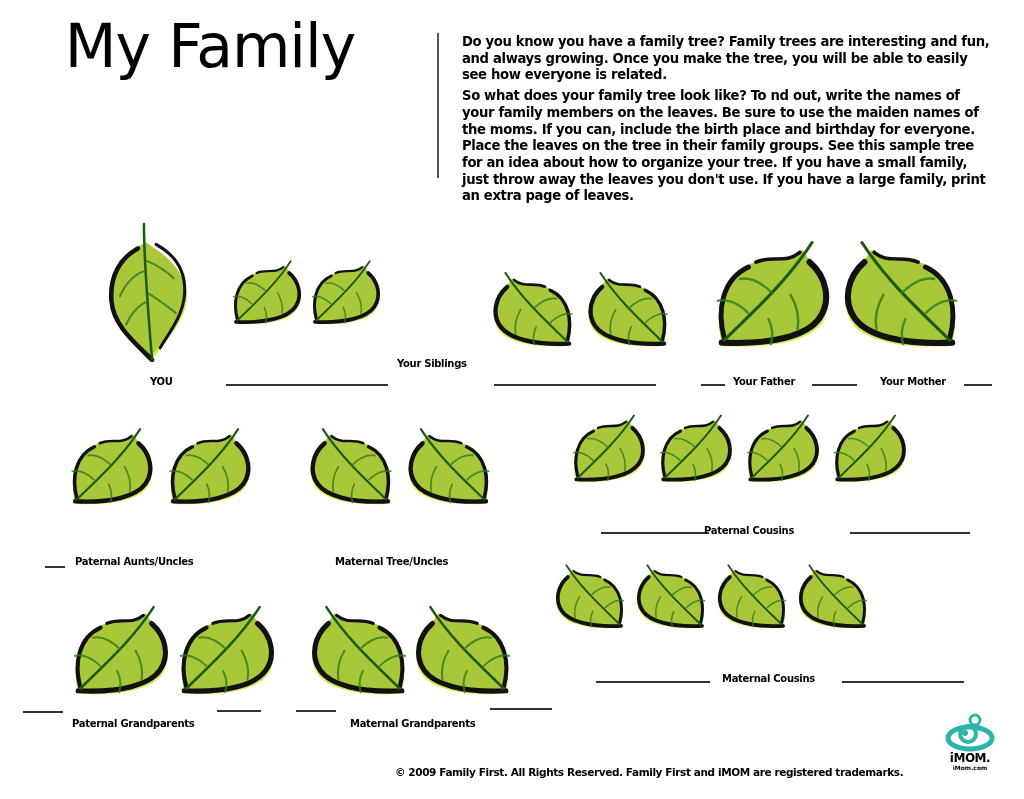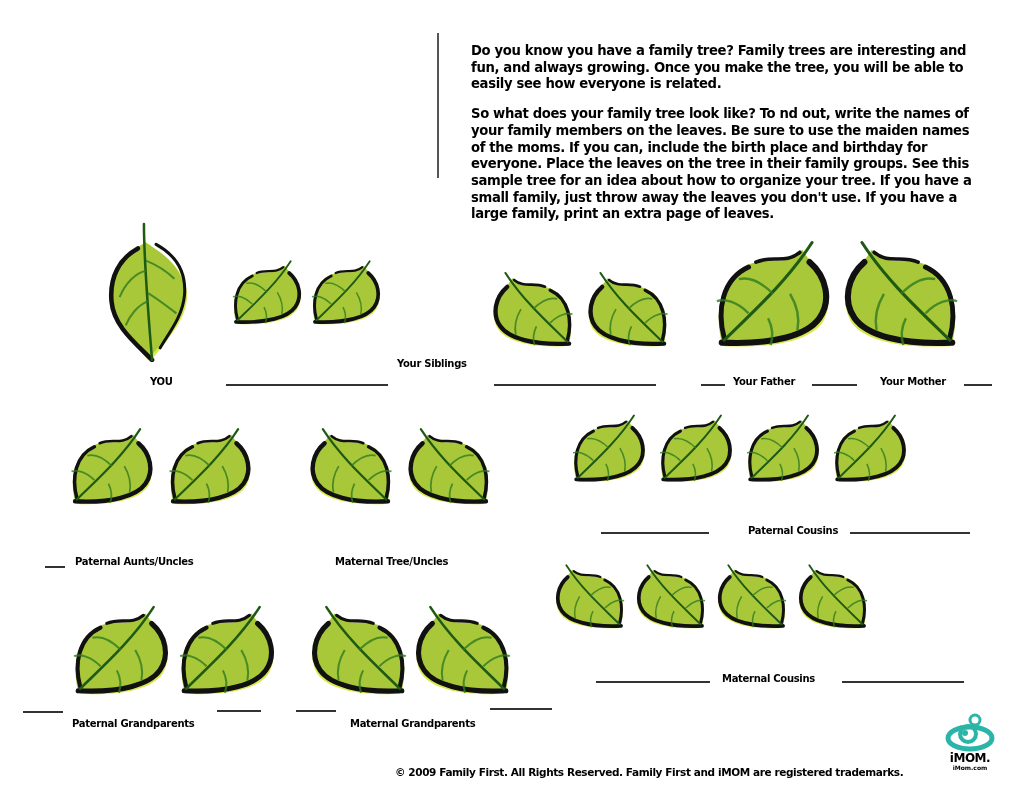--- a/index.html
+++ b/index.html
@@ -1,20 +1,20 @@
 <!DOCTYPE html>
 <html><head>
   <meta charset="utf-8">
   <style>
     html, body { margin: 0; padding: 0; background: #ffffff; }
     body { width: 1024px; height: 799px; position: relative; overflow: hidden; font-family: "DejaVu Sans", sans-serif; color: #000; }
     .title { position: absolute; left: 20px; top: 8px; width: 380px; text-align: center; font-family: "DejaVu Sans", sans-serif; font-size: 60px; line-height: 76px; font-weight: normal; letter-spacing: -1px; }
     .divider { position: absolute; left: 437px; top: 33px; width: 2px; height: 145px; background: #555; }
     .intro { position: absolute; left: 458px; top: 30px; width: 540px; font-family: "DejaVu Sans", sans-serif; font-size: 13.2px; line-height: 16.7px; font-weight: bold; letter-spacing: -0.35px; }
-    .intro p { margin: 13px; }
+    .intro p { margin: 4px; }
     .leaf { position: absolute; }
     .leaf svg { width: 100%; height: 100%; display: block; overflow: visible; }
     .label { position: absolute; font-family: "DejaVu Sans", sans-serif; font-weight: bold; font-size: 10px; letter-spacing: -0.3px; white-space: nowrap; }
     .line { position: absolute; height: 1.5px; background: #333; }
     .footer { position: absolute; left: 395px; top: 766px; font-family: "DejaVu Sans", sans-serif; font-weight: bold; font-size: 10.5px; letter-spacing: -0.4px; white-space: nowrap; }
     .logo { position: absolute; left: 935px; top: 712px; width: 70px; height: 70px; }
     .logo-mark { width: 52px; height: 40px; margin: 0 auto; display: block; }
     .logo-text { text-align: center; font-family: "DejaVu Sans", sans-serif; font-weight: bold; font-size: 12px; line-height: 12px; letter-spacing: -0.5px; }
     .logo-sub { text-align: center; font-family: "DejaVu Sans", sans-serif; font-weight: bold; font-size: 6px; line-height: 7px; }
   </style>
@@ -45,20 +45,21 @@
       <path d="M36 4 C 36 40, 40 90, 44 138" fill="none" stroke="#1f5a14" stroke-width="2.5" stroke-linecap="round"></path>
       <path d="M38 50 C 28 52, 18 62, 12 76" fill="none" stroke="#2f7a1e" stroke-width="2" opacity="0.8"></path>
       <path d="M40 80 C 30 84, 22 94, 18 104" fill="none" stroke="#2f7a1e" stroke-width="2" opacity="0.8"></path>
       <path d="M38 40 C 48 44, 58 50, 66 58" fill="none" stroke="#2f7a1e" stroke-width="2" opacity="0.8"></path>
       <path d="M40 72 C 50 78, 60 86, 68 92" fill="none" stroke="#2f7a1e" stroke-width="2" opacity="0.8"></path>
     </symbol>
   </defs>
 </svg>
 
 <div class="title">
+  <div>My Family</div>
 </div>
 <div class="divider"></div>
 <div class="intro">
   <p>Do you know you have a family tree? Family trees are interesting and fun, and always growing. Once you make the tree, you will be able to easily see how everyone is related.</p>
   <p>So what does your family tree look like? To nd out, write the names of your family members on the leaves. Be sure to use the maiden names of the moms. If you can, include the birth place and birthday for everyone. Place the leaves on the tree in their family groups. See this sample tree for an idea about how to organize your tree. If you have a small family, just throw away the leaves you don't use. If you have a large family, print an extra page of leaves.</p>
 </div>
 
 <div class="leaf" style="left:104px;top:220px;width:88px;height:142px;">
   <svg>
       <use href="#leafTall"></use>
@@ -145,21 +146,21 @@
   <svg>
       <use href="#leafR"></use>
     </svg>
 </div>
 <div class="leaf" style="left:831px;top:410px;width:78px;height:78px;">
   <svg>
       <use href="#leafR"></use>
     </svg>
 </div>
 <div class="line" style="left:601px;top:532px;width:108px;"></div>
-<div class="label" style="left:748px;top:525px;">Paternal Cousins</div>
+<div class="label" style="left:704px;top:525px;">Paternal Cousins</div>
 <div class="line" style="left:850px;top:532px;width:120px;"></div>
 
 <div class="leaf" style="left:553px;top:560px;width:74px;height:74px;">
   <svg style="transform:scaleX(-1)">
       <use href="#leafR"></use>
     </svg>
 </div>
 <div class="leaf" style="left:634px;top:560px;width:74px;height:74px;">
   <svg style="transform:scaleX(-1)">
       <use href="#leafR"></use>

